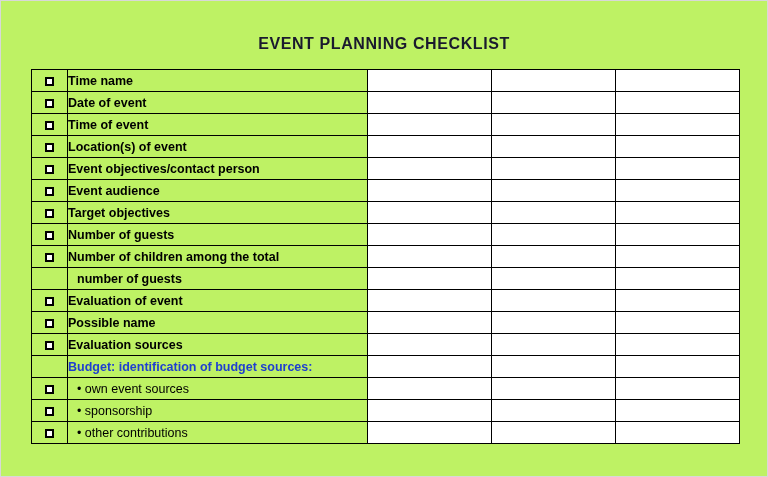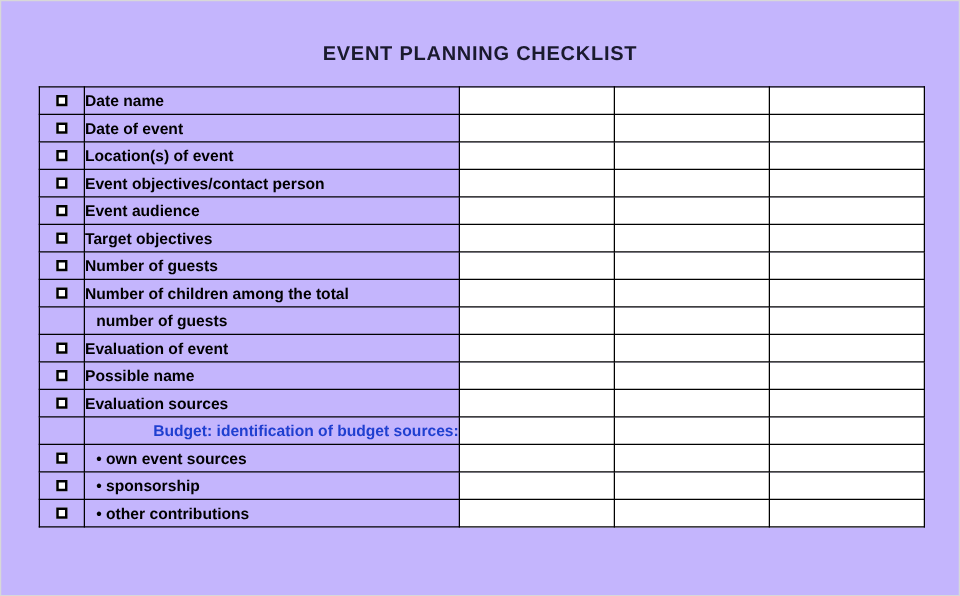--- a/index.html
+++ b/index.html
@@ -13,21 +13,21 @@
     font-family: "Liberation Sans", sans-serif;
     color: #000000;
     overflow: hidden;
   }
   .page {
     position: relative;
     width: 768px;
     height: 477px;
     box-sizing: border-box;
     border: 1px solid #d8d8d8;
-    background: #c4b5fd;
+    background: #bef264;
   }
   .doc-title {
     text-align: center;
     font-size: 16px;
     font-weight: bold;
     color: #1a1a2e;
     letter-spacing: 0.6px;
     margin-top: 34px;
     margin-bottom: 16px;
   }
@@ -70,24 +70,23 @@
     color: #000000;
     white-space: nowrap;
     overflow: hidden;
   }
   .cell-label.cont {
     padding-left: 9px;
   }
   .cell-label.budget-head {
     color: #1f3fd0;
     font-weight: bold;
-    text-align: right;
   }
   .cell-label.bullet {
-    font-weight: bold;
+    font-weight: normal;
     font-size: 12.5px;
     padding-left: 9px;
   }
   .cell-blank {
     background: #ffffff;
   }
 </style>
 </head>
 <body>
 
@@ -100,28 +99,35 @@
       <colgroup>
         <col class="c-check">
         <col class="c-label">
         <col class="c-b1">
         <col class="c-b2">
         <col class="c-b3">
       </colgroup>
       <tbody>
           <tr>
             <td class="cell-check"><span class="cb"></span></td>
-            <td class="cell-label">Date name</td>
+            <td class="cell-label">Time name</td>
             <td class="cell-blank"></td>
             <td class="cell-blank"></td>
             <td class="cell-blank"></td>
           </tr>
           <tr>
             <td class="cell-check"><span class="cb"></span></td>
             <td class="cell-label">Date of event</td>
+            <td class="cell-blank"></td>
+            <td class="cell-blank"></td>
+            <td class="cell-blank"></td>
+          </tr>
+          <tr>
+            <td class="cell-check"><span class="cb"></span></td>
+            <td class="cell-label">Time of event</td>
             <td class="cell-blank"></td>
             <td class="cell-blank"></td>
             <td class="cell-blank"></td>
           </tr>
           <tr>
             <td class="cell-check"><span class="cb"></span></td>
             <td class="cell-label">Location(s) of event</td>
             <td class="cell-blank"></td>
             <td class="cell-blank"></td>
             <td class="cell-blank"></td>

